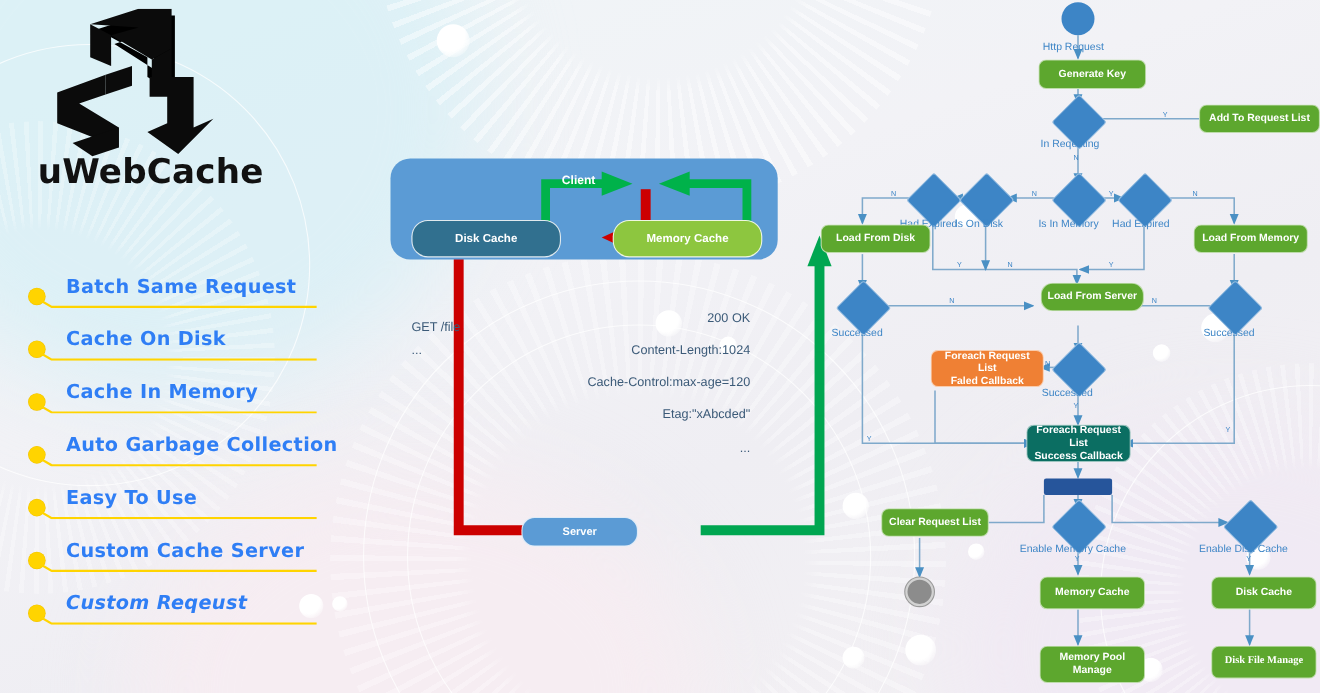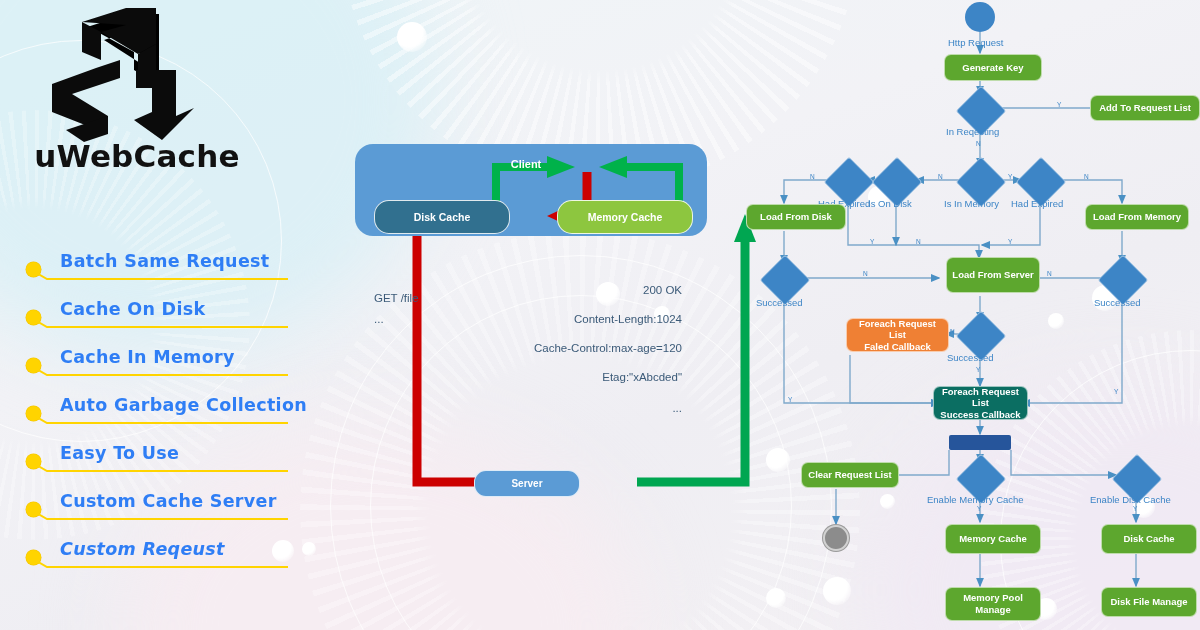--- a/index.html
+++ b/index.html
@@ -430,21 +430,21 @@
     <div class="fc-diamond" style="left:47px;top:262px;"></div>
     <div class="fc-label" style="left:36px;top:297px;">Successed</div>
     <div class="fc-edge" style="left:143px;top:270px;">N</div>
     <div class="fc-edge" style="left:68px;top:396px;">Y</div>
 
     <div class="fc-diamond" style="left:385px;top:262px;"></div>
     <div class="fc-label" style="left:374px;top:297px;">Successed</div>
     <div class="fc-edge" style="left:327px;top:270px;">N</div>
     <div class="fc-edge" style="left:394px;top:388px;">Y</div>
 
-    <div class="fc-box fc-green" style="left:213px;top:257px;width:94px;height:36px;">Load From Server</div>
+    <div class="fc-box fc-green" style="left:213px;top:257px;width:94px;height:26px;border-radius:11px;">Load From Server</div>
 
     <div class="fc-diamond" style="left:243px;top:318px;"></div>
     <div class="fc-label" style="left:227px;top:352px;">Successed</div>
     <div class="fc-edge" style="left:230px;top:328px;">N</div>
     <div class="fc-edge" style="left:256px;top:366px;">Y</div>
 
     <div class="fc-box fc-orange" style="left:126px;top:318px;width:103px;height:34px;flex-direction:column;">
       <span>Foreach Request List</span>
       <span>Faled Callback</span>
     </div>
@@ -467,15 +467,15 @@
     <div class="fc-label" style="left:370px;top:494px;">Enable Disk Cache</div>
     <div class="fc-edge" style="left:413px;top:505px;">Y</div>
 
     <div class="fc-box fc-green" style="left:212px;top:524px;width:96px;height:30px;">Memory Cache</div>
     <div class="fc-box fc-green" style="left:368px;top:524px;width:96px;height:30px;">Disk Cache</div>
 
     <div class="fc-box fc-green" style="left:212px;top:587px;width:96px;height:34px;flex-direction:column;">
       <span>Memory Pool</span>
       <span>Manage</span>
     </div>
-    <div class="fc-box fc-green" style="left:368px;top:587px;width:96px;height:30px;">Disk File Manage</div>
+    <div class="fc-box fc-green" style="left:368px;top:587px;width:96px;height:30px;font-family:Liberation Serif, serif;">Disk File Manage</div>
   </div>
 </div>
 
 </body></html>

